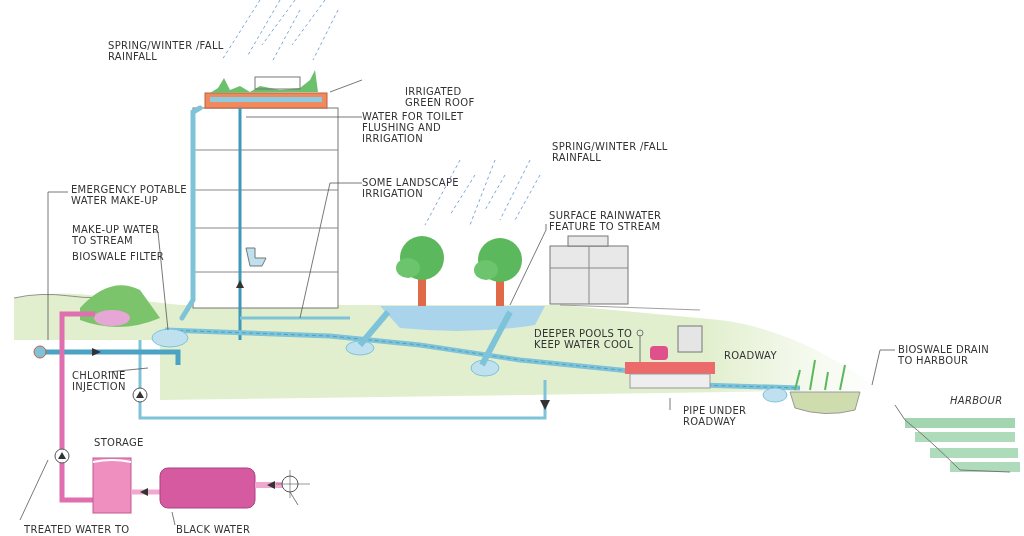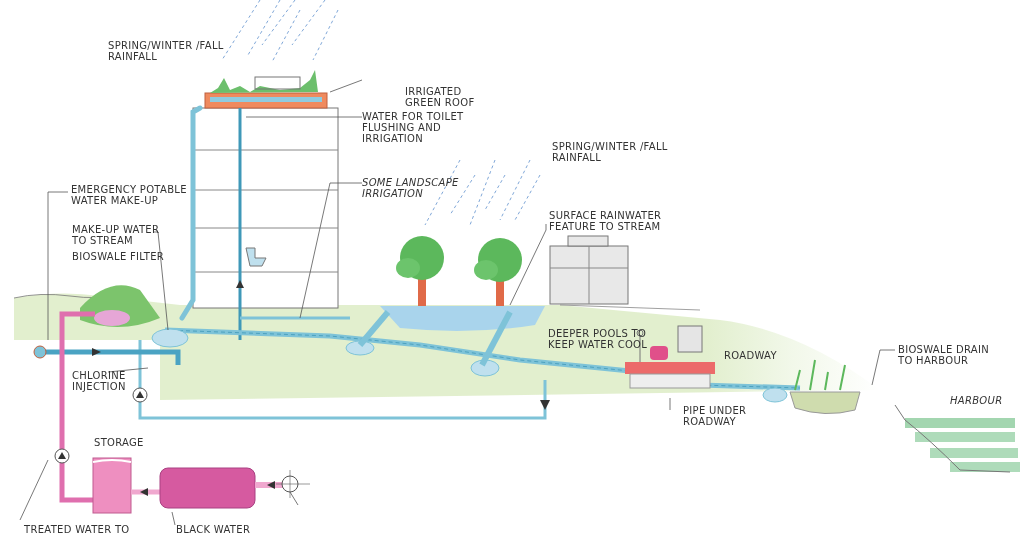--- a/index.html
+++ b/index.html
@@ -163,30 +163,30 @@
 
 <div class="label" style="left:108px;top:40px;">SPRING/WINTER /FALL
 RAINFALL</div>
 <div class="label" style="left:365px;top:86px;margin-left:40px;">IRRIGATED
 GREEN ROOF</div>
 <div class="label" style="left:362px;top:111px;">WATER FOR TOILET
 FLUSHING AND
 IRRIGATION</div>
 <div class="label" style="left:552px;top:141px;">SPRING/WINTER /FALL
 RAINFALL</div>
-<div class="label" style="left:362px;top:177px;font-style:italic;">SOME LANDSCAPE
+<div class="label" style="left:362px;top:177px;">SOME LANDSCAPE
 IRRIGATION</div>
 <div class="label" style="left:71px;top:184px;">EMERGENCY POTABLE
 WATER MAKE-UP</div>
 <div class="label" style="left:72px;top:224px;">MAKE-UP WATER
 TO STREAM</div>
 <div class="label" style="left:72px;top:251px;">BIOSWALE FILTER</div>
 <div class="label" style="left:549px;top:210px;">SURFACE RAINWATER
 FEATURE TO STREAM</div>
-<div class="label" style="left:548px;top:328px;">DEEPER POOLS TO
+<div class="label" style="left:534px;top:328px;">DEEPER POOLS TO
 KEEP WATER COOL</div>
 <div class="label" style="left:724px;top:350px;">ROADWAY</div>
 <div class="label" style="left:898px;top:344px;">BIOSWALE DRAIN
 TO HARBOUR</div>
 <div class="label" style="left:950px;top:395px;font-style:italic;">HARBOUR</div>
 <div class="label" style="left:72px;top:370px;">CHLORINE
 INJECTION</div>
 <div class="label" style="left:683px;top:405px;">PIPE UNDER
 ROADWAY</div>
 <div class="label" style="left:94px;top:437px;">STORAGE</div>

